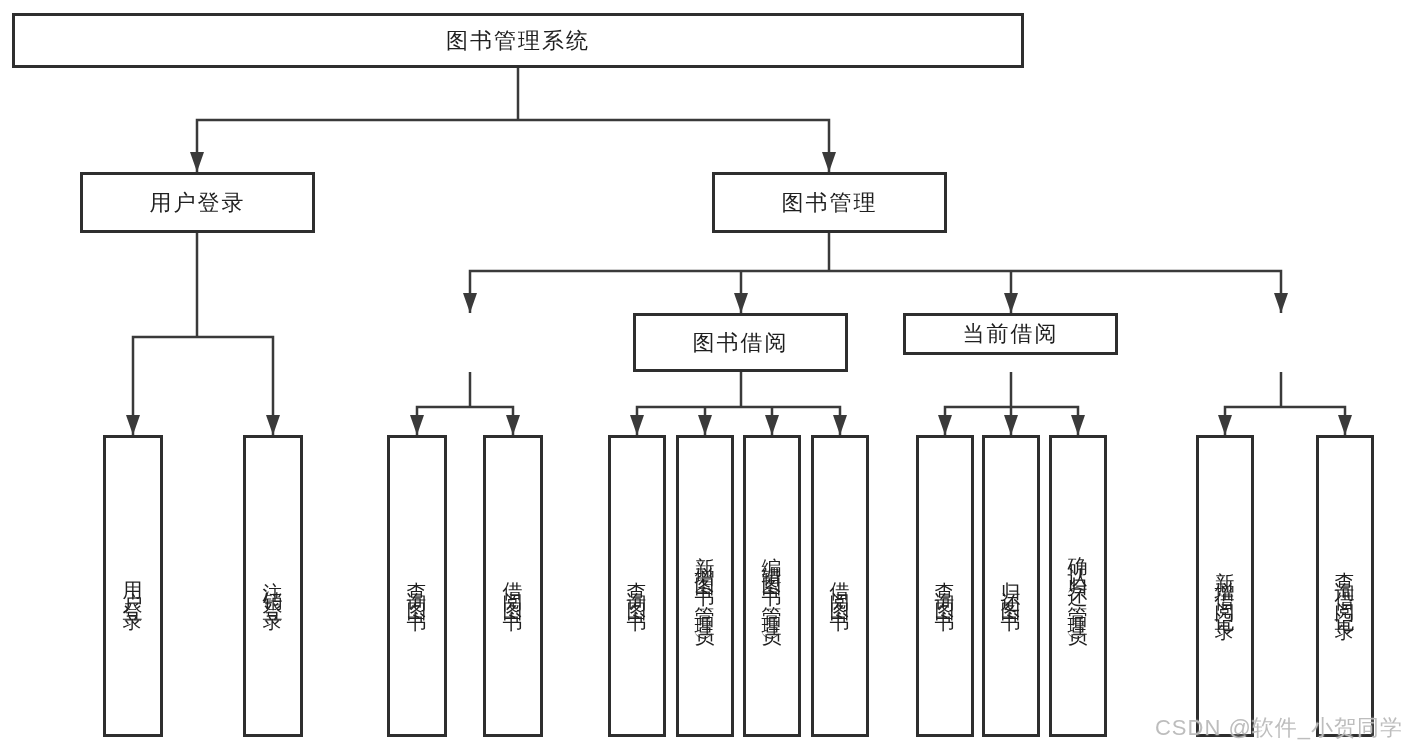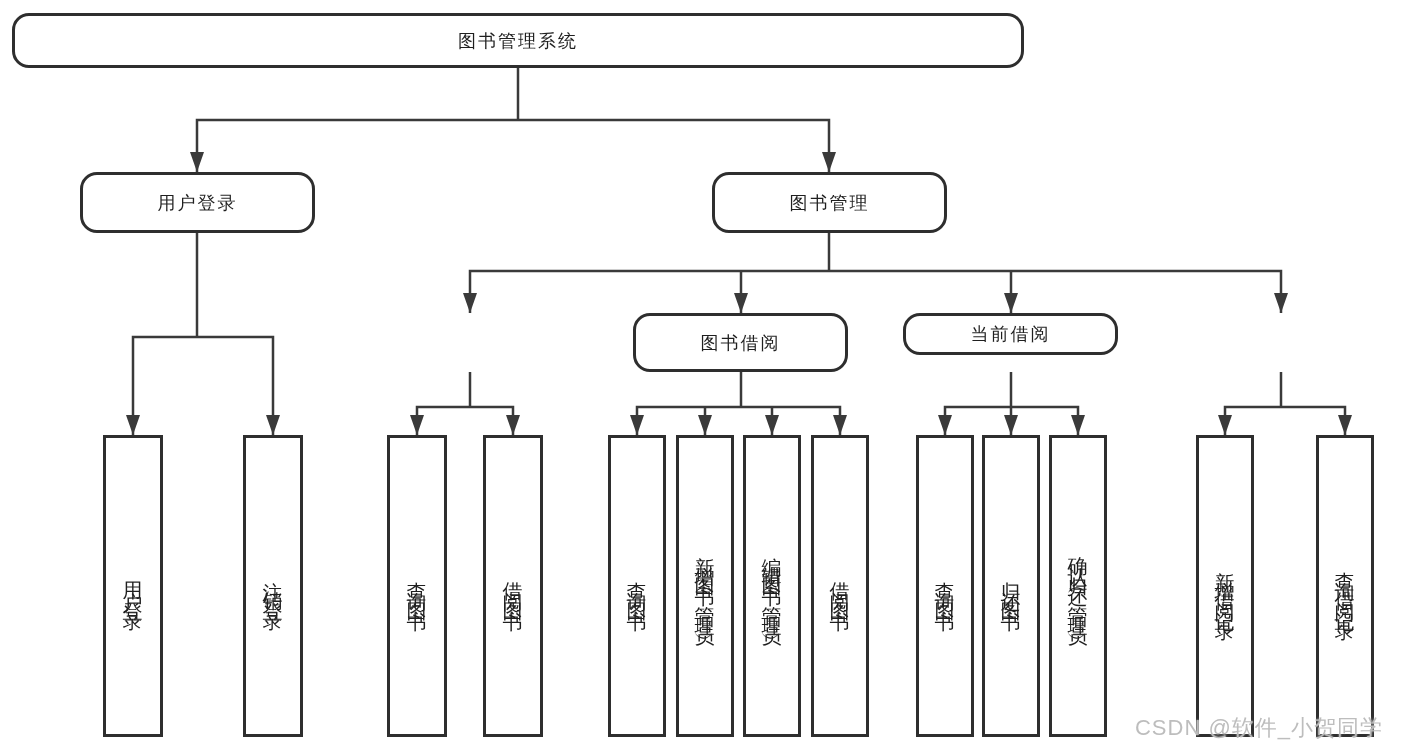--- a/index.html
+++ b/index.html
@@ -6,27 +6,27 @@
   #stage{
     position:relative;width:1405px;height:747px;background:#ffffff;
     font-family:"Liberation Sans","DejaVu Sans",sans-serif;overflow:hidden;
   }
   #wires{position:absolute;left:0;top:0;width:1405px;height:747px;}
   .node{
     position:absolute;background:#ffffff;border:3px solid #2e2e2e;
     box-sizing:border-box;display:flex;align-items:center;justify-content:center;
     color:#1f1f1f;text-align:center;
   }
-  .h{font-size:18px;letter-spacing:2px;border-radius:17px;}
+  .h{font-size:22px;letter-spacing:2px;}
   .v{
     writing-mode:vertical-rl;text-orientation:mixed;
     font-size:20px;letter-spacing:10px;line-height:1;
   }
   #watermark{
-    position:absolute;right:22px;bottom:4px;font-size:22px;
+    position:absolute;right:2px;bottom:4px;font-size:22px;
     color:rgba(185,185,185,0.95);letter-spacing:1px;
     text-shadow:0 0 2px rgba(255,255,255,0.9);white-space:nowrap;
   }
 </style>
 </head>
 <body>
 
 <div id="stage">
 
   <svg id="wires" viewBox="0 0 1405 747" xmlns="http://www.w3.org/2000/svg">

